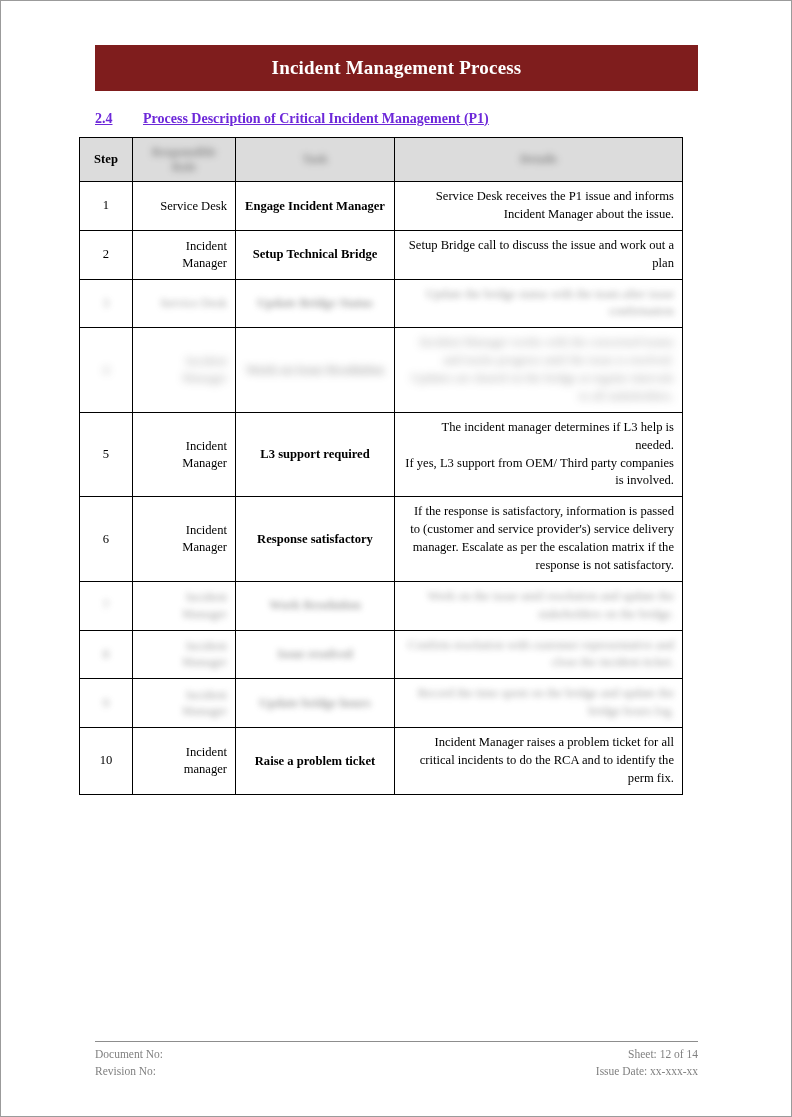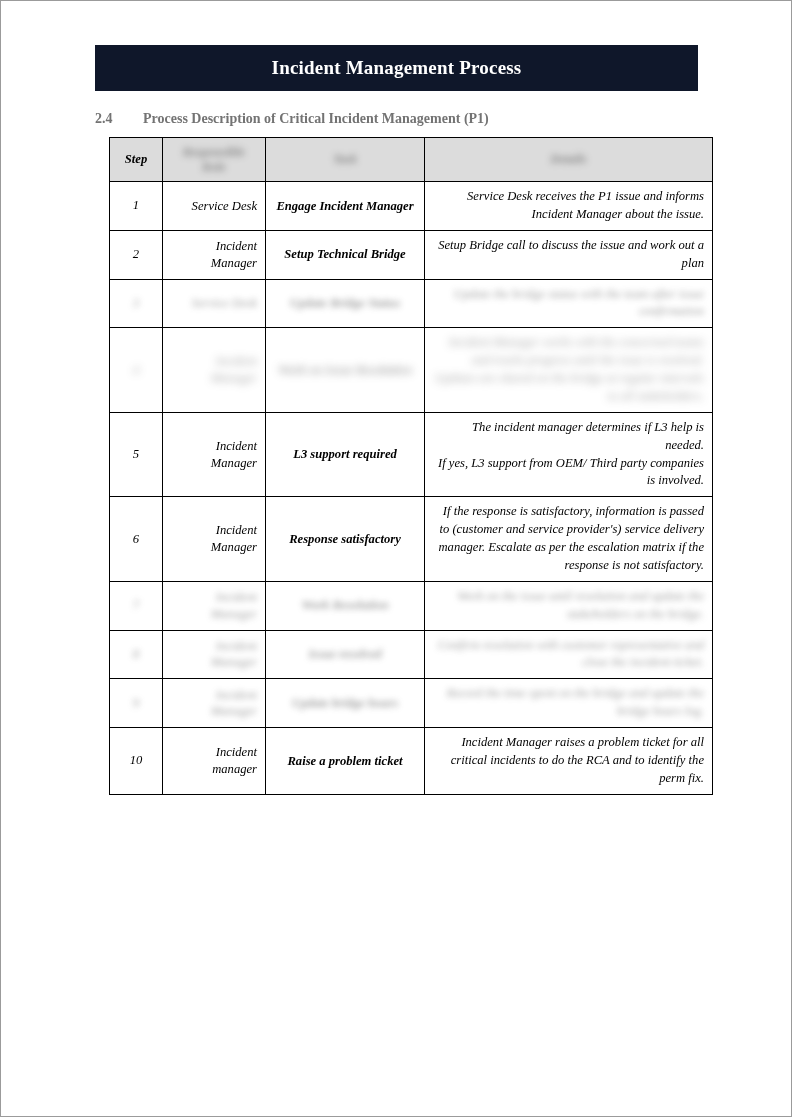--- a/index.html
+++ b/index.html
@@ -18,21 +18,21 @@
     overflow: hidden;
   }
 
   
   .banner {
     position: absolute;
     left: 94px;
     top: 44px;
     width: 603px;
     height: 46px;
-    background: #0f172a;
+    background: #7f1d1d;
     display: flex;
     align-items: center;
     justify-content: center;
   }
   .banner-title {
     color: #ffffff;
     font-size: 19px;
     font-weight: bold;
     letter-spacing: 0.2px;
     font-family: "Liberation Serif", "DejaVu Serif", serif;
@@ -41,36 +41,36 @@
   
   .section-head {
     position: absolute;
     left: 94px;
     top: 110px;
     width: 603px;
     display: flex;
     align-items: center;
     font-size: 14px;
     font-weight: bold;
-    color: #737373;
+    color: #6d28d9;
+    text-decoration: underline;
   }
   .section-num { width: 48px; flex: 0 0 48px; }
   .section-title { flex: 1 1 auto; }
 
   
   .proc-table {
     position: absolute;
-    left: 108px;
+    left: 78px;
     top: 136px;
     width: 603px;
     border-collapse: collapse;
     table-layout: fixed;
     font-size: 12.6px;
     color: #000000;
-    font-style: italic;
   }
   .proc-table td, .proc-table th {
     border: 1px solid #000000;
     vertical-align: middle;
     padding: 6px 8px;
     box-sizing: border-box;
   }
   .proc-table thead th {
     background: #dcdcdc;
     height: 44px;
@@ -212,14 +212,24 @@
         </tr>
         <tr>
           <td class="c-step"><span>10</span></td>
           <td class="c-role"><span>Incident manager</span></td>
           <td class="c-task"><span>Raise a problem ticket</span></td>
           <td class="c-desc"><span>Incident Manager raises a problem ticket for all critical incidents to do the RCA and to identify the perm fix.</span></td>
         </tr>
       </tbody>
   </table>
 
+  <div class="footer">
+    <div class="footer-left">
+      <div>Document No:</div>
+      <div>Revision No:</div>
+    </div>
+    <div class="footer-right">
+      <div>Sheet: 12 of 14</div>
+      <div>Issue Date: xx-xxx-xx</div>
+    </div>
+  </div>
 
 </div>
 
 </body></html>

